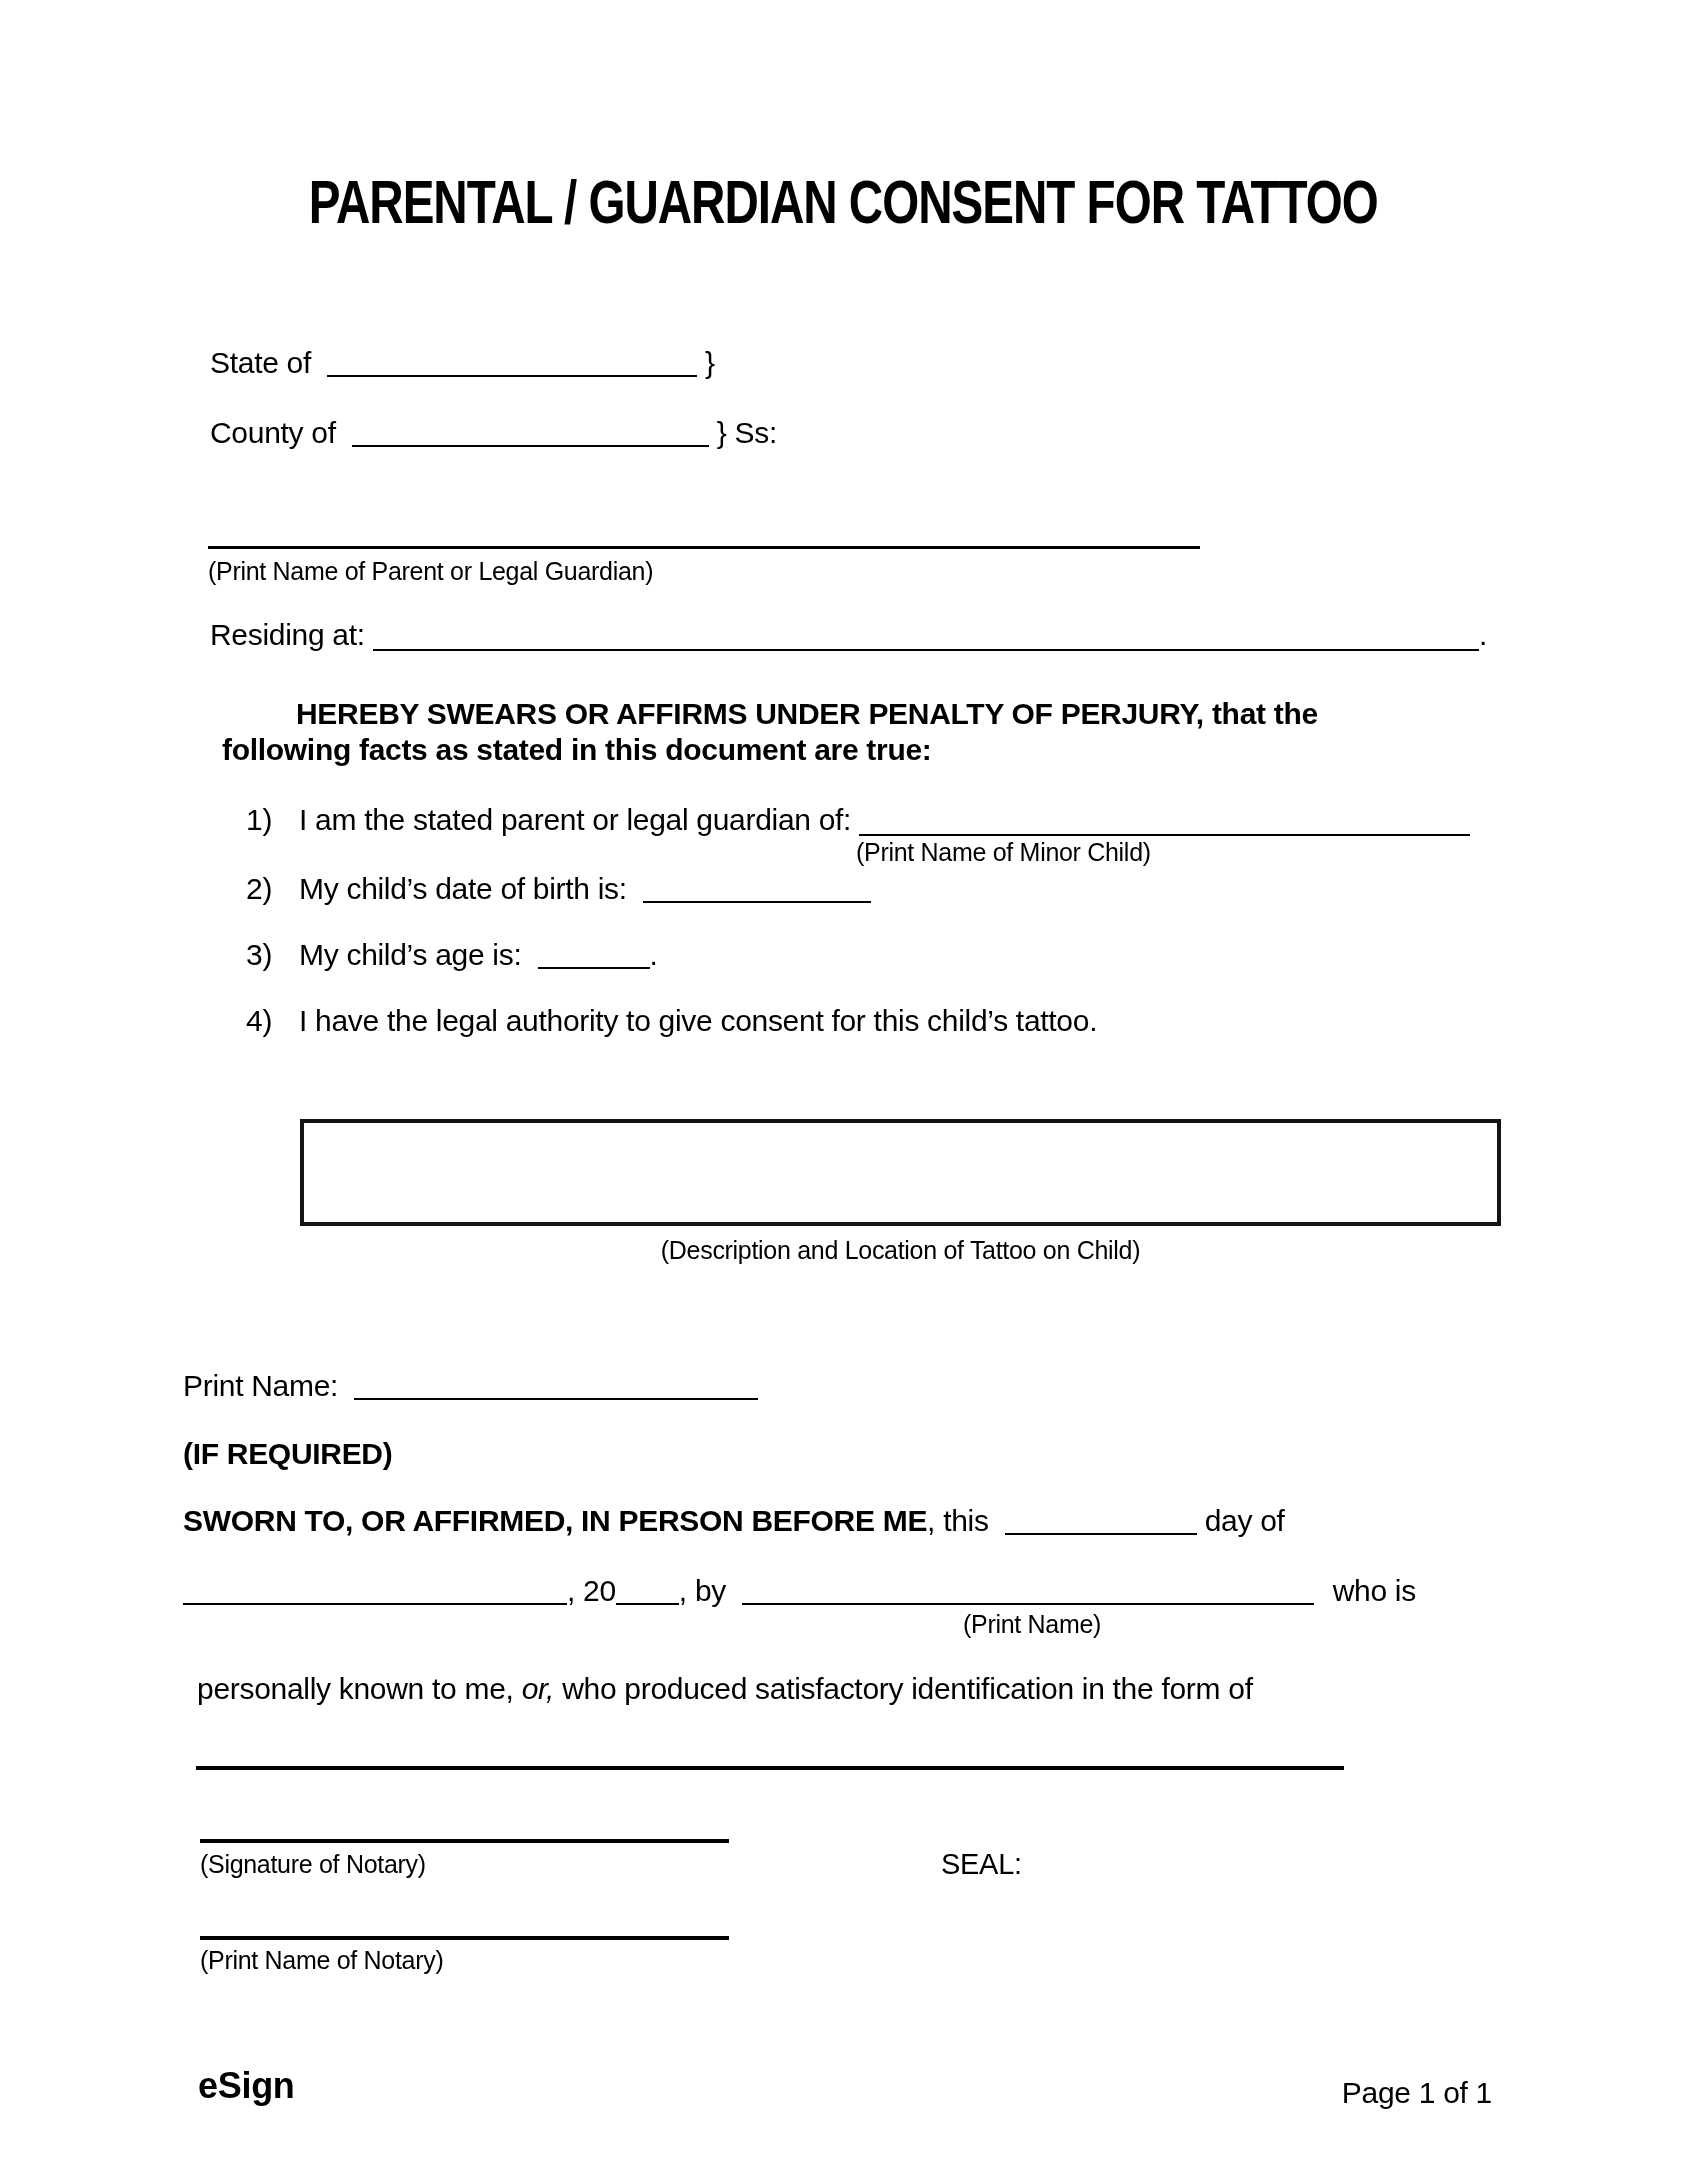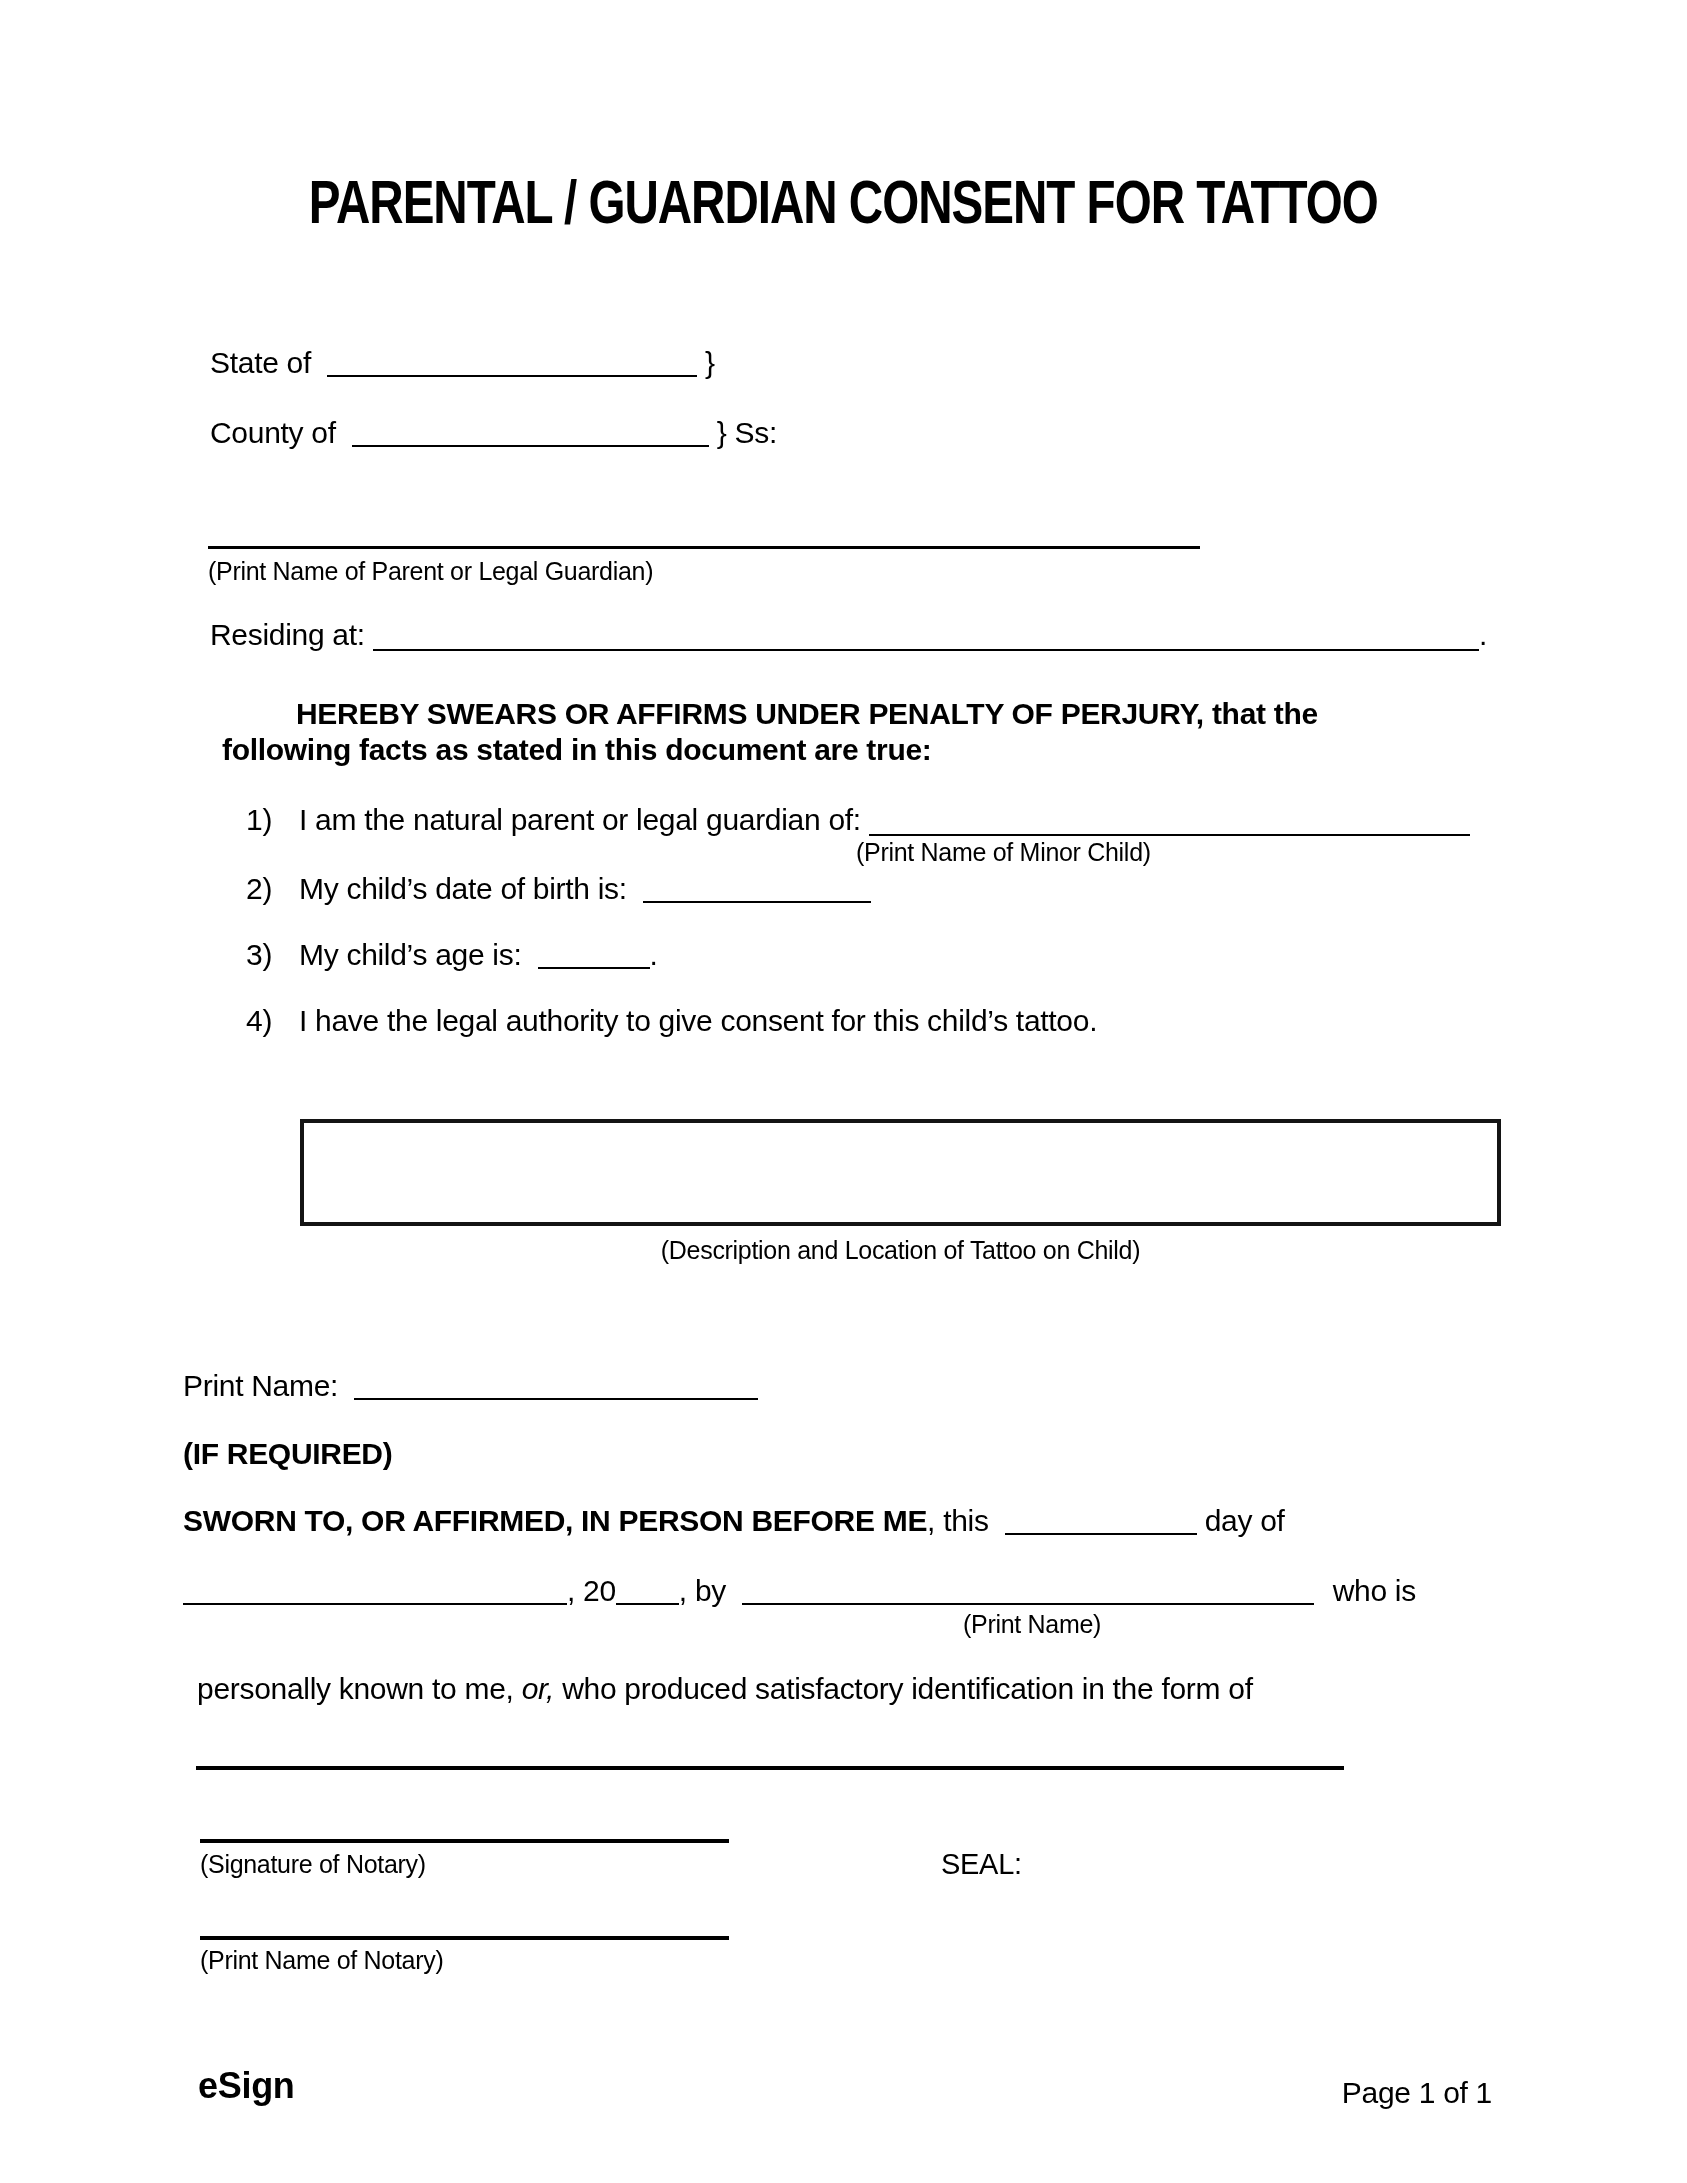--- a/index.html
+++ b/index.html
@@ -63,21 +63,21 @@
     <span>.</span>
   </div>
 
   <div class="abs oath bold" style="top:696px;left:222px;width:1164px;">
     <span class="l1">HEREBY SWEARS OR AFFIRMS UNDER PENALTY OF PERJURY, that the</span>
     <span class="l2">following facts as stated in this document are true:</span>
   </div>
 
   <div class="abs frow" style="top:802px;left:246px;width:1224px;">
     <span class="num">1)</span>
-    <span class="mR12">I am the natural parent or legal guardian of:</span>
+    <span class="mR12">I am the stated parent or legal guardian of:</span>
     <span class="fblank"></span>
   </div>
   <div class="abs cap" style="top:838px;left:856px;">(Print Name of Minor Child)</div>
 
   <div class="abs" style="top:871px;left:246px;">
     <span class="num">2)</span><span>My child’s date of birth is:</span>
     <span class="iblank mL12" style="width:228px;"></span>
   </div>
 
   <div class="abs" style="top:937px;left:246px;">

